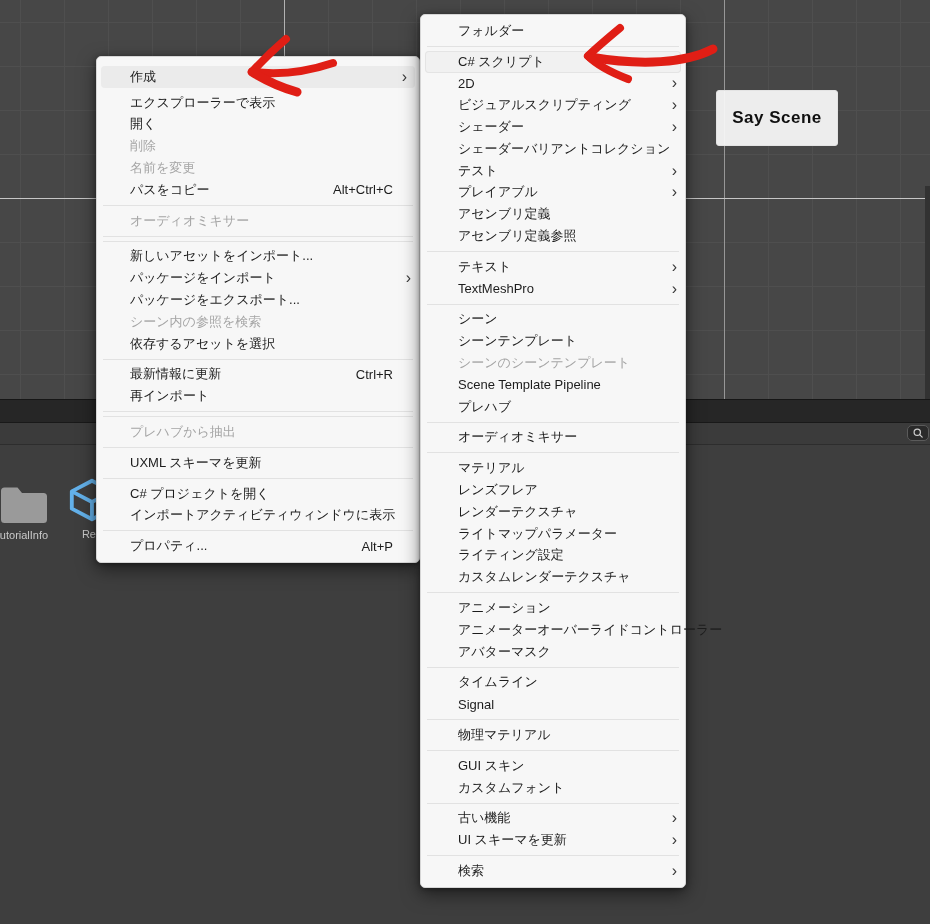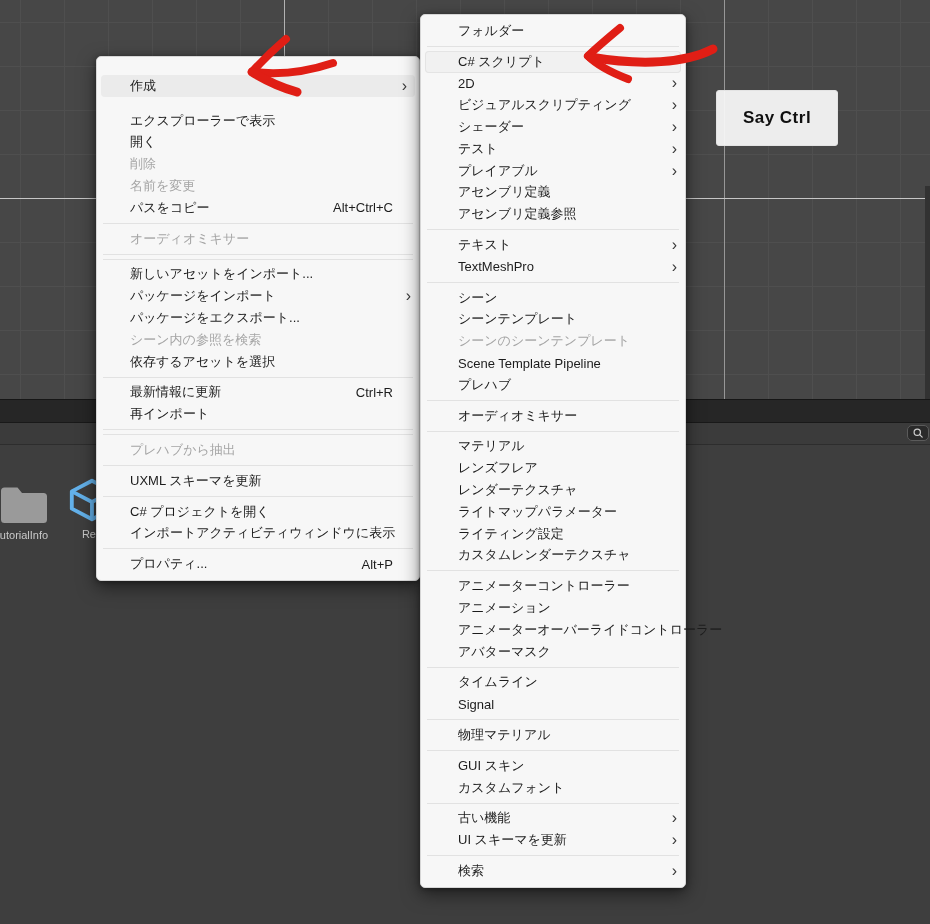--- a/index.html
+++ b/index.html
@@ -53,38 +53,38 @@
     padding:5px 0; font-size:13px; color:#1c1c1c;
   }
   .left-menu  { left:96px;  top:56px; width:324px; z-index:10; }
   .right-menu { left:420px; top:14px; width:266px; z-index:11; }
   .menu-item { display:flex; align-items:center; height:21.8px; padding:0 8px 0 33px; }
   .right-menu .menu-item { padding-left:37px; }
   .mi-label { white-space:nowrap; }
   .mi-shortcut { margin-left:auto; white-space:nowrap; padding-right:2px; }
   .mi-arrow { width:16px; text-align:right; color:#3b3b3b; font-size:16px; line-height:1; flex:none; }
   .menu-item.disabled { color:#a5a5a5; }
-  .menu-item.hl-gray  { background:#ebebeb; border-radius:4px; margin:13px 4px; padding-left:29px; }
+  .menu-item.hl-gray  { background:#ebebeb; border-radius:4px; margin:4px 4px; padding-left:29px; }
   .menu-item.hl-white { background:#f1f1f1; box-shadow:inset 0 0 0 1px #e4e4e4; border-radius:4px; margin:0 4px; padding-left:33px; }
   .menu-sep { height:1px; background:#e2e2e2; margin:4px 6px; }
 
   .arrows { position:absolute; left:0; top:0; z-index:30; pointer-events:none; }
 </style>
 </head>
 <body>
 
 <div class="stage">
 
   <div class="scene">
     <div class="guide-v g1"></div>
     <div class="guide-v g2"></div>
     <div class="guide-h"></div>
     <div class="scene-scrollbar"></div>
     <div class="say-hello">
-      <span>Say Ctrl</span>
+      <span>Say Scene</span>
     </div>
   </div>
 
   <div class="project">
     <div class="project-tabbar"></div>
     <div class="project-toolbar">
       <div class="search-box">
         <svg width="12" height="12" viewBox="0 0 16 16">
           <circle cx="7" cy="7" r="4.2" fill="none" stroke="#cfcfcf" stroke-width="1.6"></circle>
           <line x1="10.2" y1="10.2" x2="13.6" y2="13.6" stroke="#cfcfcf" stroke-width="1.6" stroke-linecap="round"></line>
@@ -241,20 +241,25 @@
           <span class="mi-label">ビジュアルスクリプティング</span>
           <span class="mi-shortcut"></span>
           <span class="mi-arrow">›</span>
         </div>
         <div class="menu-item">
           <span class="mi-label">シェーダー</span>
           <span class="mi-shortcut"></span>
           <span class="mi-arrow">›</span>
         </div>
         <div class="menu-item">
+          <span class="mi-label">シェーダーバリアントコレクション</span>
+          <span class="mi-shortcut"></span>
+          <span class="mi-arrow" style="visibility: hidden;">›</span>
+        </div>
+        <div class="menu-item">
           <span class="mi-label">テスト</span>
           <span class="mi-shortcut"></span>
           <span class="mi-arrow">›</span>
         </div>
         <div class="menu-item">
           <span class="mi-label">プレイアブル</span>
           <span class="mi-shortcut"></span>
           <span class="mi-arrow">›</span>
         </div>
         <div class="menu-item">
@@ -335,25 +340,20 @@
           <span class="mi-label">ライティング設定</span>
           <span class="mi-shortcut"></span>
           <span class="mi-arrow" style="visibility: hidden;">›</span>
         </div>
         <div class="menu-item">
           <span class="mi-label">カスタムレンダーテクスチャ</span>
           <span class="mi-shortcut"></span>
           <span class="mi-arrow" style="visibility: hidden;">›</span>
         </div>
         <div class="menu-sep"></div>
-        <div class="menu-item">
-          <span class="mi-label">アニメーターコントローラー</span>
-          <span class="mi-shortcut"></span>
-          <span class="mi-arrow" style="visibility: hidden;">›</span>
-        </div>
         <div class="menu-item">
           <span class="mi-label">アニメーション</span>
           <span class="mi-shortcut"></span>
           <span class="mi-arrow" style="visibility: hidden;">›</span>
         </div>
         <div class="menu-item">
           <span class="mi-label">アニメーターオーバーライドコントローラー</span>
           <span class="mi-shortcut"></span>
           <span class="mi-arrow" style="visibility: hidden;">›</span>
         </div>

